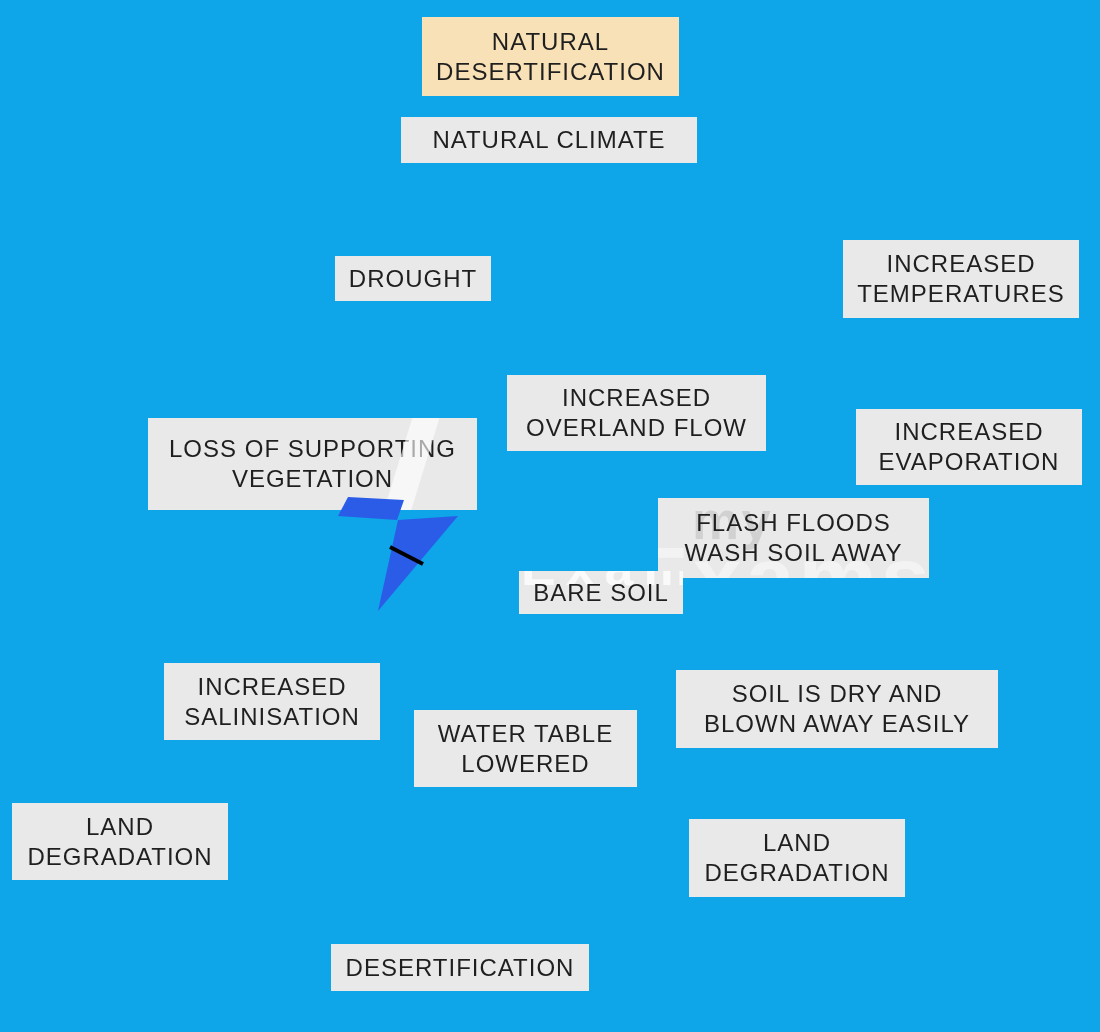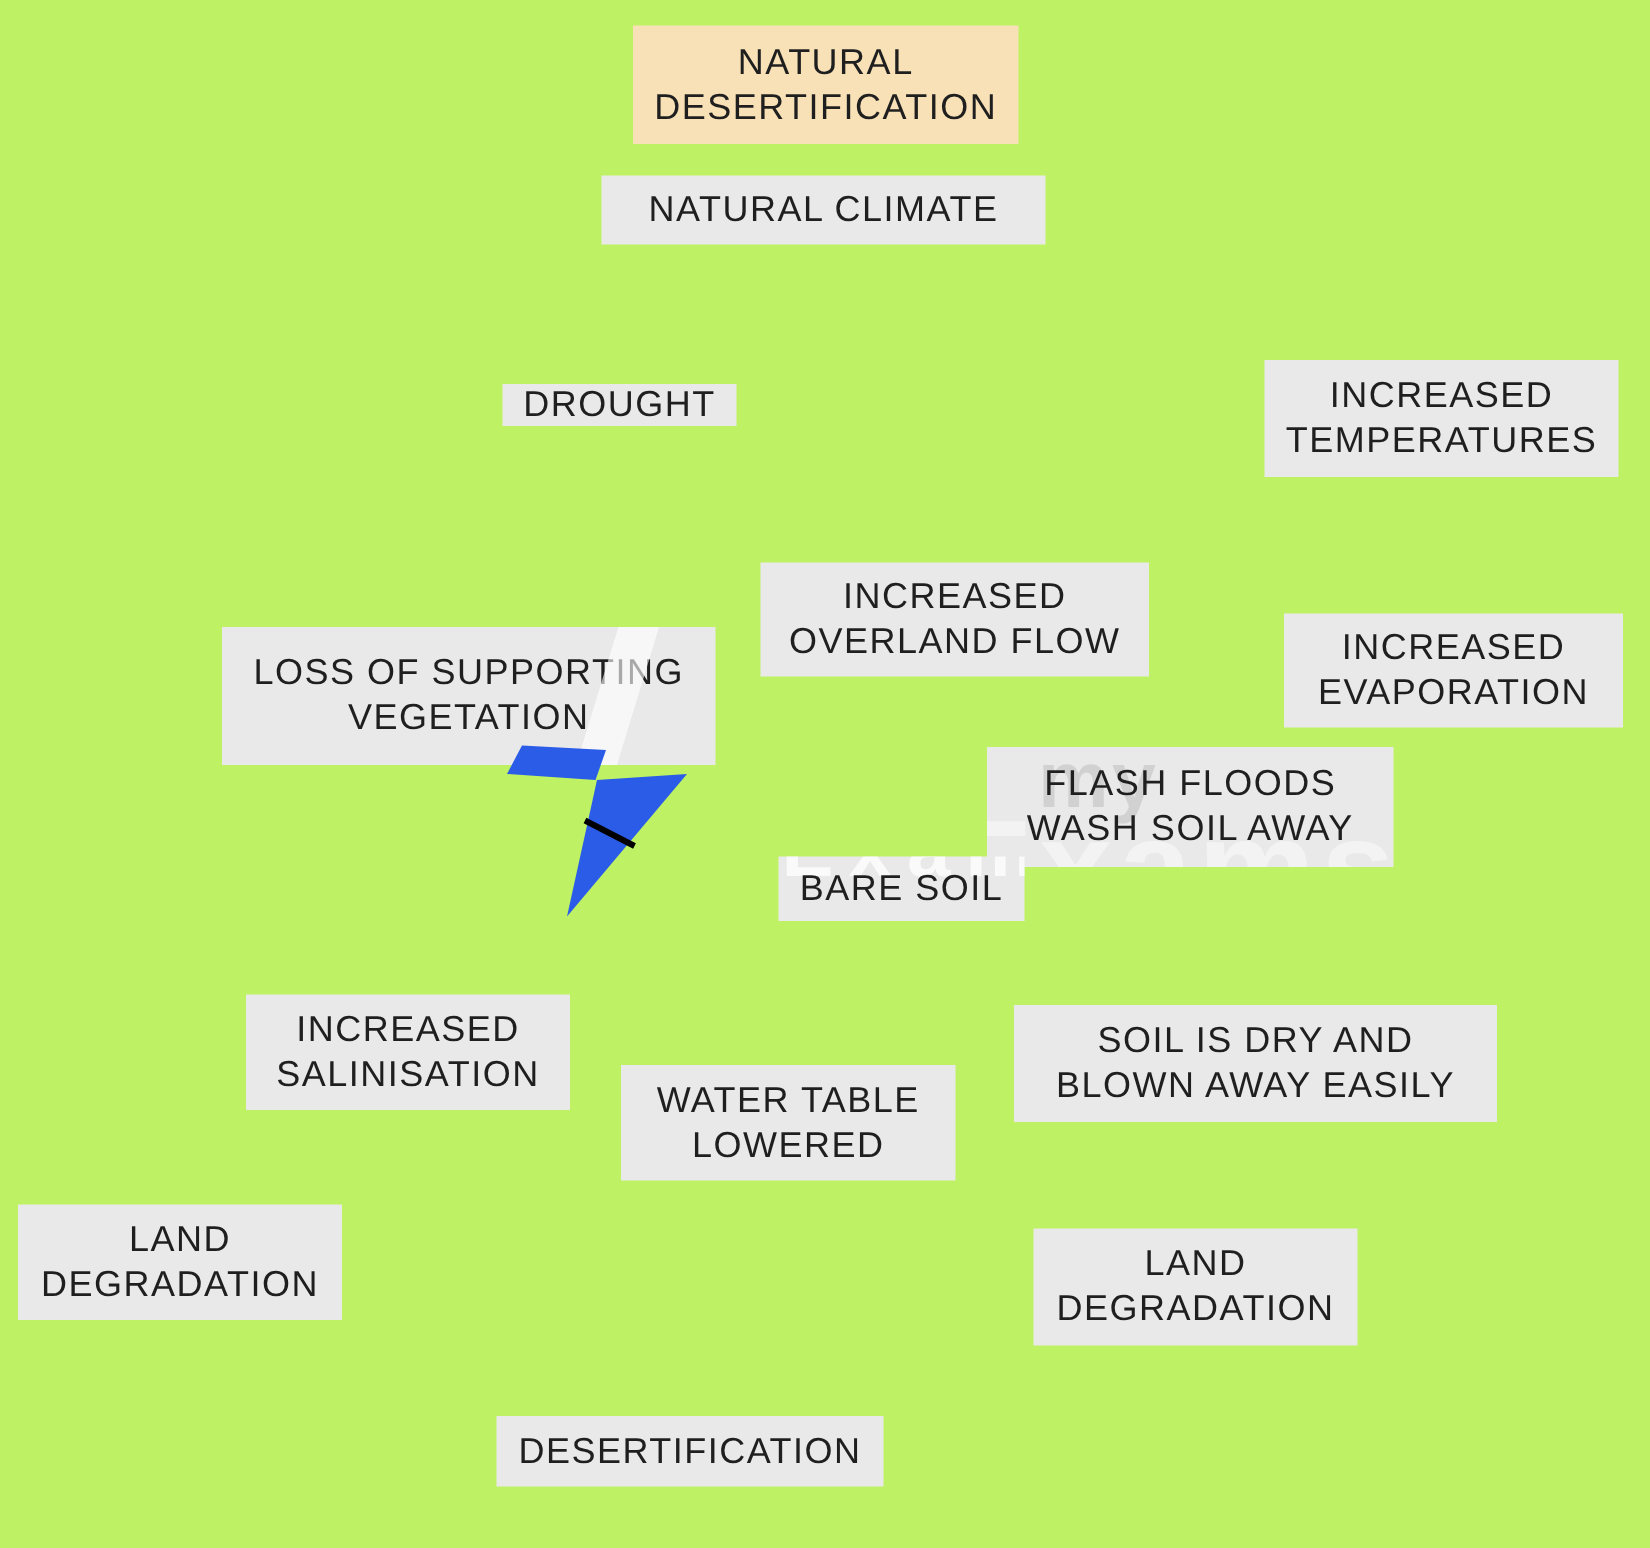--- a/index.html
+++ b/index.html
@@ -4,21 +4,21 @@
 <style>
   html, body {
     margin: 0;
     padding: 0;
     background: #000;
   }
   #canvas {
     position: relative;
     width: 1100px;
     height: 1032px;
-    background: #bef264;
+    background: #0ea5e9;
     overflow: hidden;
     font-family: "Liberation Sans", sans-serif;
   }
   .node {
     position: absolute;
     display: flex;
     align-items: center;
     justify-content: center;
     text-align: center;
     background: #e9e9e9;
@@ -28,21 +28,21 @@
     letter-spacing: 1px;
     white-space: pre-line;
     overflow: hidden;
     box-sizing: border-box;
   }
   .node.tan { background: #f8e1b6; }
 
   
   #n-natural   { left:422px; top:17px;  width:257px; height:79px; }
   #n-changing  { left:401px; top:117px; width:296px; height:46px; }
-  #n-drought   { left:335px; top:256px; width:156px; height:28px; }
+  #n-drought   { left:335px; top:256px; width:156px; height:45px; }
   #n-erratic   { left:532px; top:240px; width:255px; height:79px; }
   #n-temps     { left:843px; top:240px; width:236px; height:78px; }
   #n-overland  { left:507px; top:375px; width:259px; height:76px; }
   #n-evap      { left:856px; top:409px; width:226px; height:76px; }
   #n-veg       { left:148px; top:418px; width:329px; height:92px; }
   #n-flash     { left:658px; top:498px; width:271px; height:80px; }
   #n-bare      { left:471px; top:571px; width:164px; height:43px;margin-left:48px; }
   #n-salin     { left:164px; top:663px; width:216px; height:77px; }
   #n-water     { left:414px; top:710px; width:223px; height:77px; }
   #n-soildry   { left:676px; top:670px; width:322px; height:78px; }

